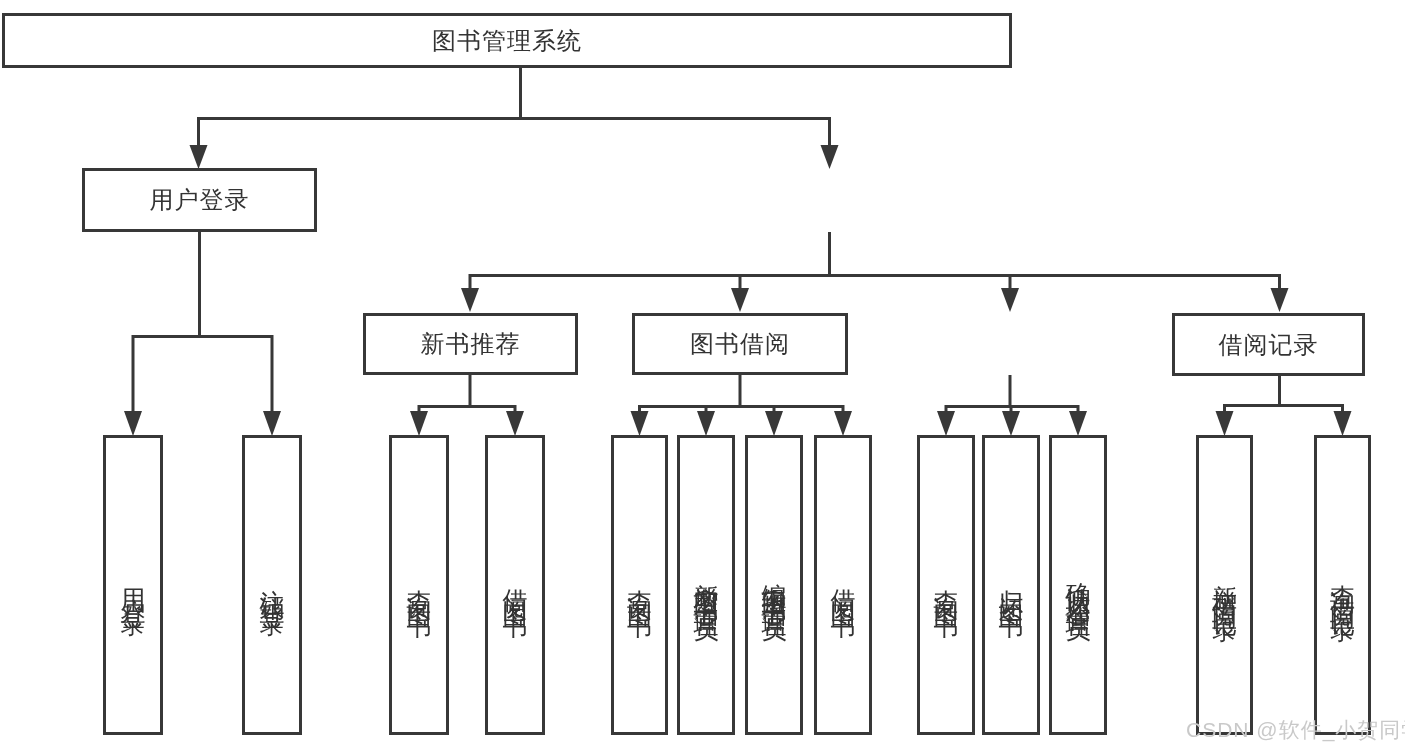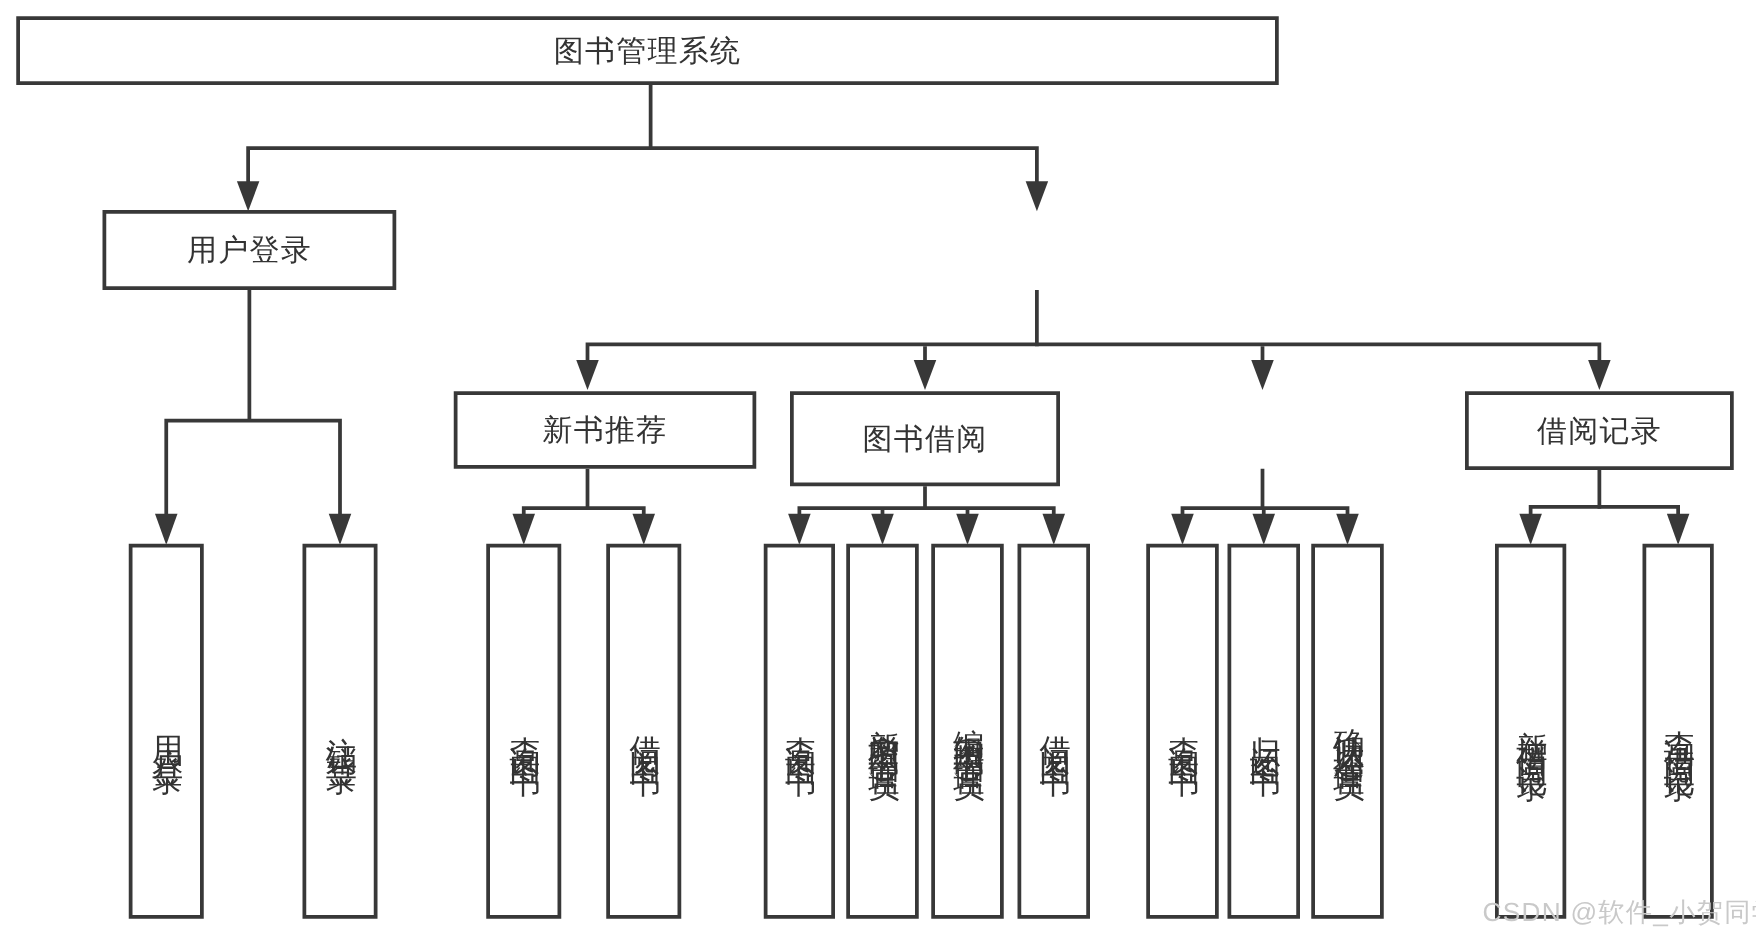--- a/index.html
+++ b/index.html
@@ -106,35 +106,35 @@
       <polygon points="765,411 783,411 774,436"></polygon>
       <polygon points="834,411 852,411 843,436"></polygon>
       <polygon points="937,411 955,411 946,436"></polygon>
       <polygon points="1002,411 1020,411 1011,436"></polygon>
       <polygon points="1069,411 1087,411 1078,436"></polygon>
       <polygon points="1215.5,411 1233.5,411 1224.5,436"></polygon>
       <polygon points="1333.5,411 1351.5,411 1342.5,436"></polygon>
     </g>
   </svg>
 
-  <div class="box" style="left:13px;top:13px;width:1010px;height:55px">
+  <div class="box" style="left:2px;top:13px;width:1010px;height:55px">
     <span class="h-label">图书管理系统</span>
   </div>
 
   <div class="box" style="left:82px;top:168px;width:235px;height:64px">
     <span class="h-label">用户登录</span>
   </div>
 
-  <div class="box" style="left:363px;top:313px;width:242px;height:62px">
+  <div class="box" style="left:363px;top:313px;width:215px;height:62px">
     <span class="h-label">新书推荐</span>
   </div>
-  <div class="box" style="left:632px;top:313px;width:216px;height:76px">
+  <div class="box" style="left:632px;top:313px;width:216px;height:62px">
     <span class="h-label">图书借阅</span>
   </div>
-  <div class="box" style="left:1172px;top:313px;width:215px;height:63px">
+  <div class="box" style="left:1172px;top:313px;width:193px;height:63px">
     <span class="h-label">借阅记录</span>
   </div>
 
   <div class="box leaf" style="left:103px;width:60px">
     <span class="v-label" style="letter-spacing: 8px;">用户登录</span>
   </div>
   <div class="box leaf" style="left:242px;width:60px">
     <span class="v-label" style="letter-spacing: 8px;">注销登录</span>
   </div>
 

